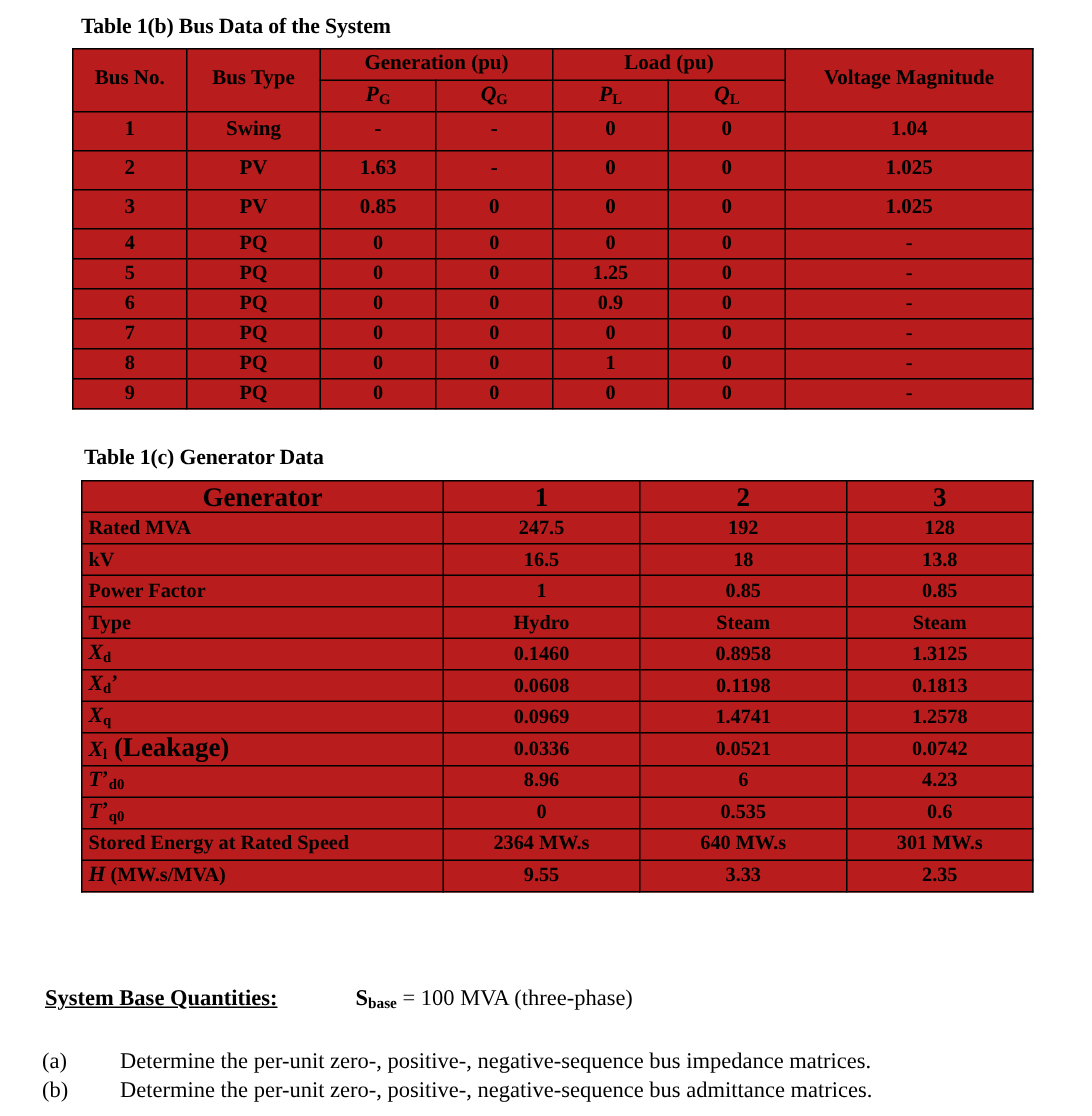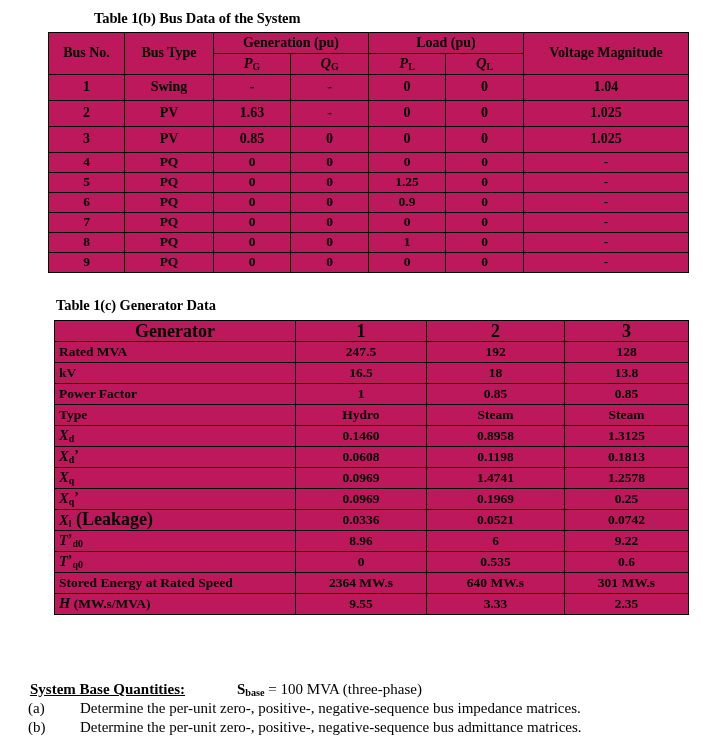--- a/index.html
+++ b/index.html
@@ -24,30 +24,30 @@
   }
 
   
   .caption {
     position: absolute;
     font-weight: bold;
     font-size: 14.5px;
     letter-spacing: -0.1px;
     white-space: nowrap;
   }
-  #caption-bus  { left: 54px; top: 10px; margin-left: 40px; }
+  #caption-bus  { left: 54px; top: 10px; }
   #caption-gen  { left: 56px; top: 297px; }
 
   
   table.grid {
     position: absolute;
     border-collapse: collapse;
     table-layout: fixed;
     font-size: 13.5px;
-    background: #be185d;
+    background: #b91c1c;
   }
   table.grid td, table.grid th {
     border: 1px solid #000;
     padding: 0 3px;
     font-weight: bold;
     text-align: center;
     vertical-align: middle;
     line-height: 1.05;
     overflow: hidden;
     white-space: nowrap;
@@ -102,21 +102,20 @@
     left: 30px;
     top: 658px;
     width: 680px;
     font-size: 15px;
     white-space: nowrap;
   }
   #base-label {
     font-weight: bold;
     text-decoration: underline;
     display: inline-block;
-    margin-top: 23px;
   }
   #base-value {
     display: inline-block;
     margin-left: 52px;
   }
   #base-value .sb { font-weight: bold; }
   #base-value .sb sub {
     font-size: 0.68em;
     vertical-align: -0.22em;
     font-weight: bold;
@@ -309,36 +308,30 @@
         <td>0.1198</td>
         <td>0.1813</td>
       </tr>
       <tr>
         <td class="lbl"><span class="sym"><span>X</span><sub>q</sub></span></td>
         <td>0.0969</td>
         <td>1.4741</td>
         <td>1.2578</td>
       </tr>
       <tr>
-        <td class="lbl"><span class="sym"><span>X</span><sub>q</sub><span class="pr">’</span></span></td>
-        <td>0.0969</td>
-        <td>0.1969</td>
-        <td>0.25</td>
-      </tr>
-      <tr>
         <td class="lbl"><span class="sym"><span>X</span><sub>l</sub></span><span style="font-weight:bold;font-size:18px"> (Leakage)</span></td>
         <td>0.0336</td>
         <td>0.0521</td>
         <td>0.0742</td>
       </tr>
       <tr>
         <td class="lbl"><span class="sym"><span>T</span><span class="pr">’</span><sub>d0</sub></span></td>
         <td>8.96</td>
         <td>6</td>
-        <td>9.22</td>
+        <td>4.23</td>
       </tr>
       <tr>
         <td class="lbl"><span class="sym"><span>T</span><span class="pr">’</span><sub>q0</sub></span></td>
         <td>0</td>
         <td>0.535</td>
         <td>0.6</td>
       </tr>
       <tr>
         <td class="lbl">Stored Energy at Rated Speed</td>
         <td>2364 MW.s</td>

